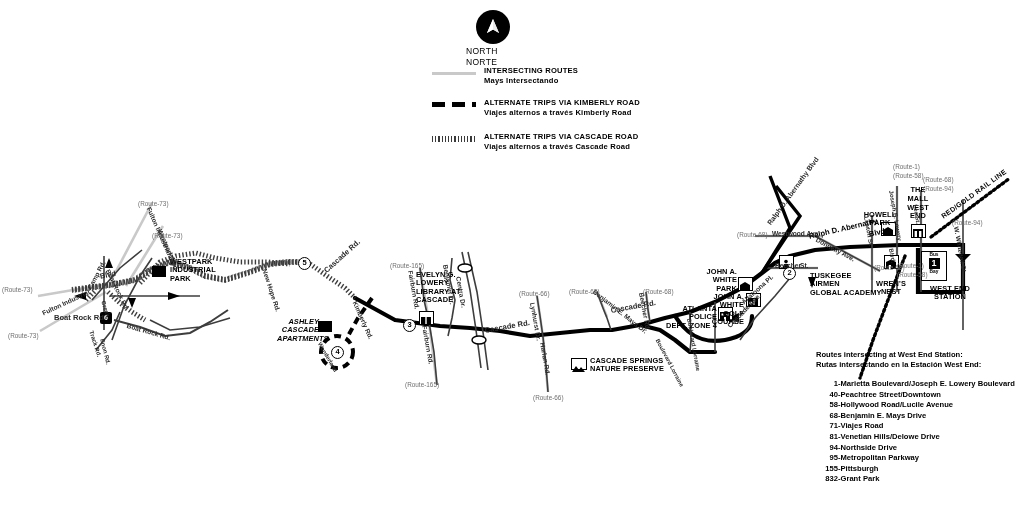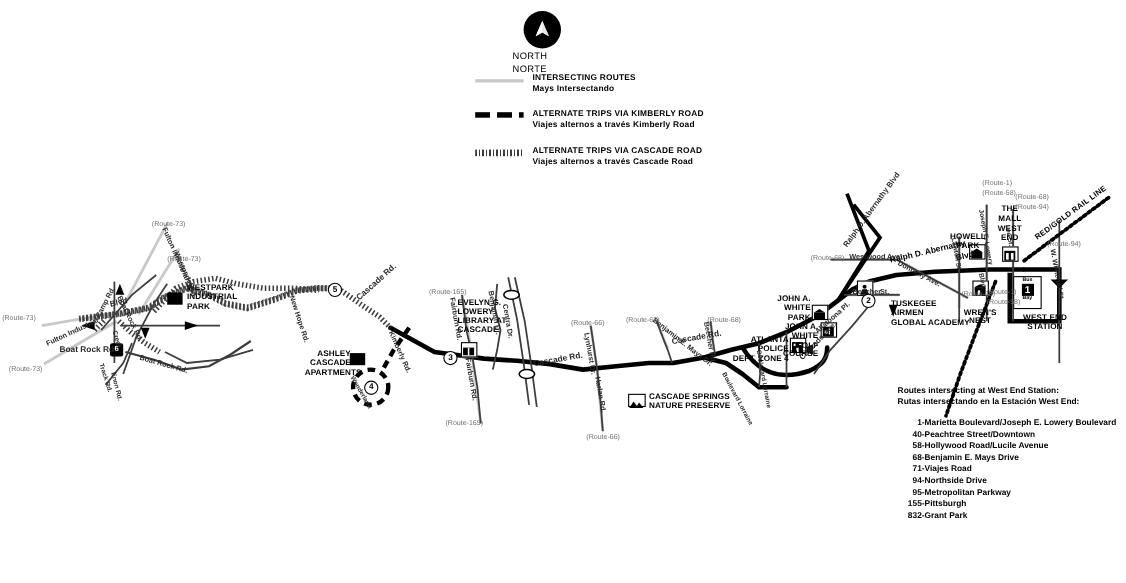--- a/index.html
+++ b/index.html
@@ -231,21 +231,21 @@
   </svg>
 
   <div class="poi solid" style="left:152px;top:266px;"></div>
   <div class="place" style="left:170px;top:258px;width:70px;">
     <div>WESTPARK</div>
     <div>INDUSTRIAL</div>
     <div>PARK</div>
   </div>
 
   <div class="poi solid" style="left:318px;top:321px;"></div>
-  <div class="place" style="left:277px;top:318px;width:42px;text-align:right;">
+  <div class="place" style="left:277px;top:318px;width:42px;text-align:right;font-style:italic;">
     <div>ASHLEY</div>
     <div>CASCADE</div>
     <div>APARTMENTS</div>
   </div>
 
   <div class="poi" style="left:419px;top:311px;">
     <svg width="12" height="11" viewBox="0 0 12 11">
         <rect x="1" y="2" width="10" height="7" fill="#000"></rect>
         <rect x="5.3" y="2" width="1.4" height="7" fill="#fff"></rect>
       </svg>
@@ -434,20 +434,21 @@
 
   <div id="routeinfo">
     <div class="ri-h">Routes intersecting at West End Station:</div>
     <div class="ri-h">Rutas intersectando en la Estación West End:</div>
     <div class="ri-list">
       <div class="ri-item"><span class="ri-pad">1</span>-<span>Marietta Boulevard/Joseph E. Lowery Boulevard</span></div>
       <div class="ri-item"><span class="ri-pad">40</span>-<span>Peachtree Street/Downtown</span></div>
       <div class="ri-item"><span class="ri-pad">58</span>-<span>Hollywood Road/Lucile Avenue</span></div>
       <div class="ri-item"><span class="ri-pad">68</span>-<span>Benjamin E. Mays Drive</span></div>
       <div class="ri-item"><span class="ri-pad">71</span>-<span>Viajes Road</span></div>
+      <div class="ri-item"><span class="ri-pad">81</span>-<span>Venetian Hills/Delowe Drive</span></div>
       <div class="ri-item"><span class="ri-pad">94</span>-<span>Northside Drive</span></div>
       <div class="ri-item"><span class="ri-pad">95</span>-<span>Metropolitan Parkway</span></div>
       <div class="ri-item"><span class="ri-pad">155</span>-<span>Pittsburgh</span></div>
       <div class="ri-item"><span class="ri-pad">832</span>-<span>Grant Park</span></div>
     </div>
   </div>
 
 </div>
 
 </body></html>

